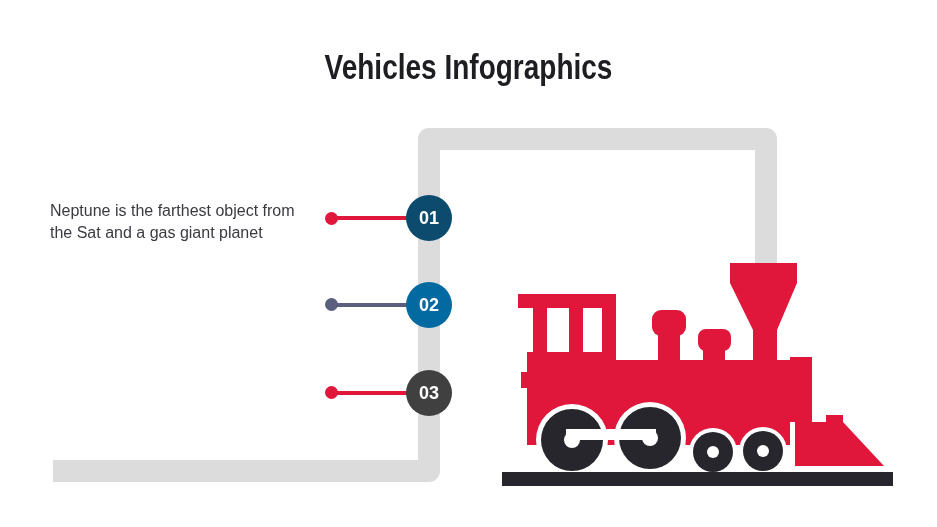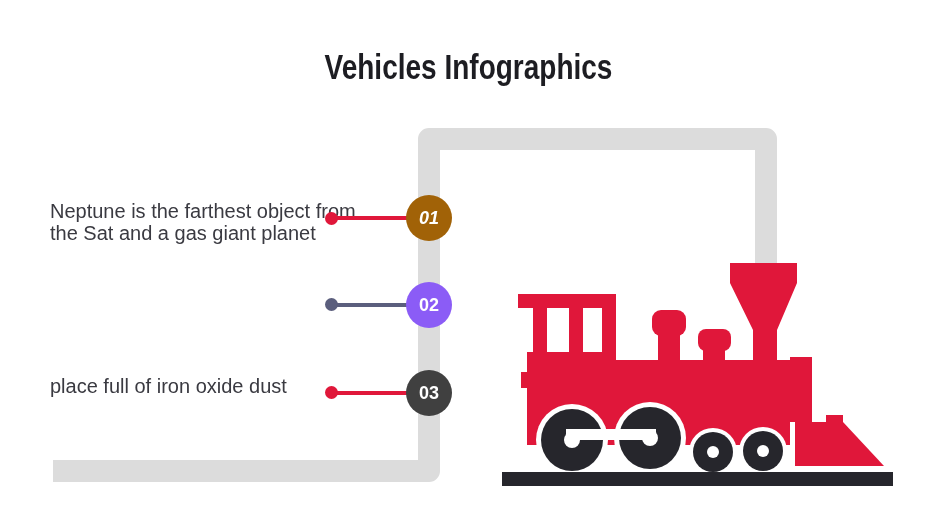--- a/index.html
+++ b/index.html
@@ -9,21 +9,21 @@
   }
   .page-title{
     position:absolute;left:0;right:0;top:47px;text-align:center;
     font-size:35px;font-weight:bold;color:var(--title,#1d1d22);
     transform:scaleX(0.8);letter-spacing:0;
     font-family:"Liberation Sans",sans-serif;
   }
   .bg-svg{position:absolute;left:0;top:0;}
   .item-text{
     position:absolute;left:50px;width:300px;
-    font-size:20px;line-height:22px;color:var(--text,#3a3a41);
+    font-size:16px;line-height:22px;color:var(--text,#3a3a41);
     white-space:nowrap;
   }
   .t1{top:200px}.t2{top:288px}.t3{top:375px}
   .dot{position:absolute;left:325px;width:13px;height:13px;border-radius:50%;}
   .d1{top:212px}.d2{top:298px}.d3{top:386px}
   .cline{position:absolute;left:331px;width:98px;height:4px;}
   .l1{top:216px}.l2{top:303px}.l3{top:391px}
   .badge{
     position:absolute;left:406px;width:46px;height:46px;border-radius:50%;
     color:#ffffff;font-weight:bold;font-size:18px;
@@ -91,32 +91,31 @@
   </svg>
 
   <div class="page-title">Vehicles Infographics</div>
 
   <div class="item-text t1">
     <div>Neptune is the farthest object from</div>
     <div>the Sat and a gas giant planet</div>
   </div>
   <div class="cline l1" style="background: rgb(224, 23, 58);"></div>
   <div class="dot d1" style="background: rgb(224, 23, 58);"></div>
-  <div class="badge b1" style="background: #a16207; font-style: italic;">
+  <div class="badge b1" style="background: #0c4a6e;">
     <span>01</span>
   </div>
 
   <div class="cline l2" style="background: rgb(91, 94, 125);"></div>
   <div class="dot d2" style="background: rgb(91, 94, 125);"></div>
-  <div class="badge b2" style="background: #8b5cf6; text-align: center;">
+  <div class="badge b2" style="background: #0369a1; text-align: center;">
     <span>02</span>
   </div>
 
   <div class="item-text t3">
-    <div>place full of iron oxide dust</div>
   </div>
   <div class="cline l3" style="background: rgb(224, 23, 58);"></div>
   <div class="dot d3" style="background: rgb(224, 23, 58);"></div>
   <div class="badge b3" style="background: #404040;">
     <span>03</span>
   </div>
 
 </div>
 
 </body></html>

